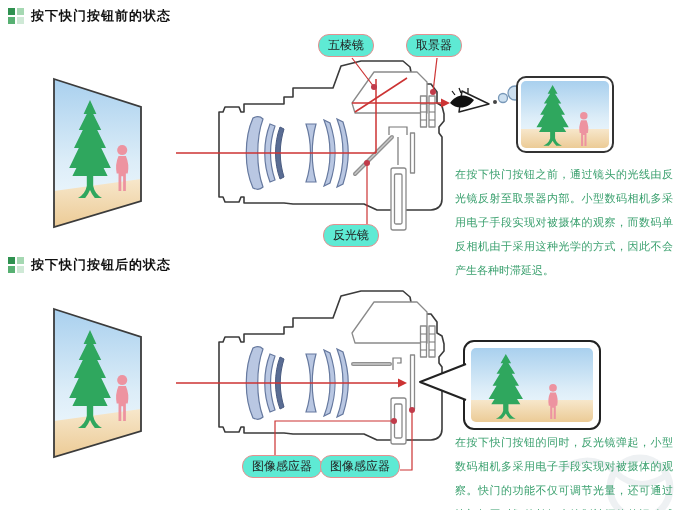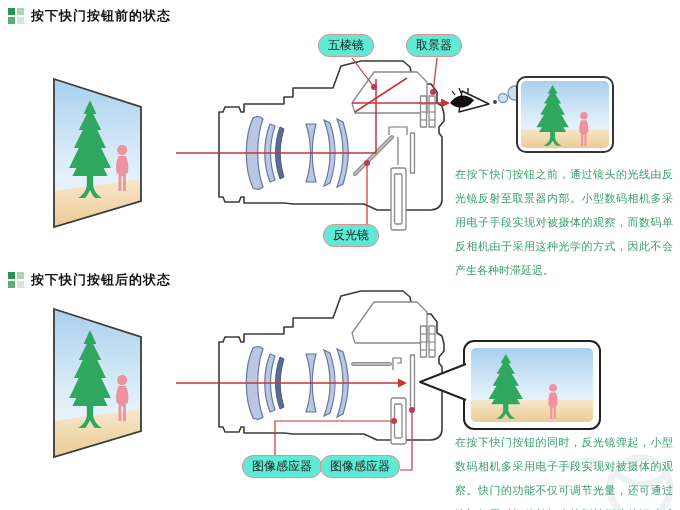--- a/index.html
+++ b/index.html
@@ -171,21 +171,21 @@
       </g>
     </g>
   </svg>
 
   <div class="callout-label" style="left:318px;top:34px;"><span>五棱镜</span></div>
   <div class="callout-label" style="left:406px;top:34px;"><span>取景器</span></div>
   <div class="callout-label" style="left:323px;top:224px;font-family:Liberation Serif, serif;"><span>反光镜</span></div>
 
   <div class="desc" style="left:455px;top:163px;">在按下快门按钮之前，通过镜头的光线由反光镜反射至取景器内部。小型数码相机多采用电子手段实现对被摄体的观察，而数码单反相机由于采用这种光学的方式，因此不会产生各种时滞延迟。</div>
 
-  <div class="section-title" style="top:271px;">
+  <div class="section-title" style="top:256px;">
     <span class="sq-icon">
         <i class="s1"></i>
         <i class="s2"></i>
         <i class="s3"></i>
         <i class="s4"></i>
       </span>
     <span>按下快门按钮后的状态</span>
   </div>
 
   <svg width="680" height="250" style="top:260px">

